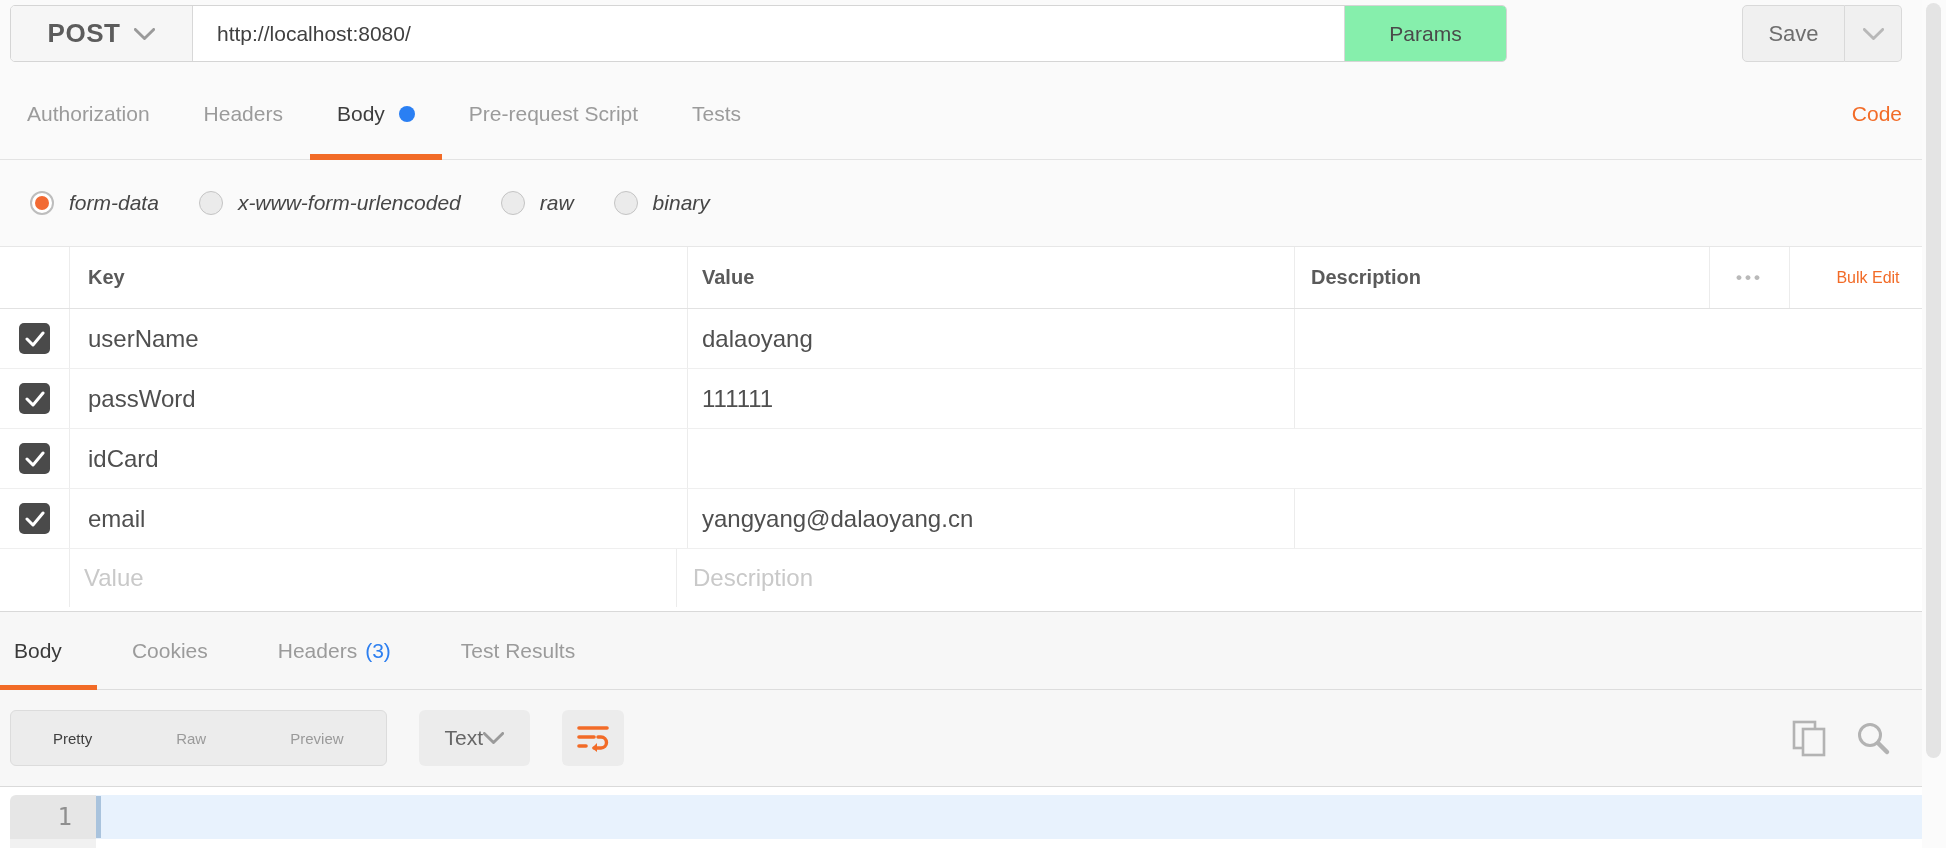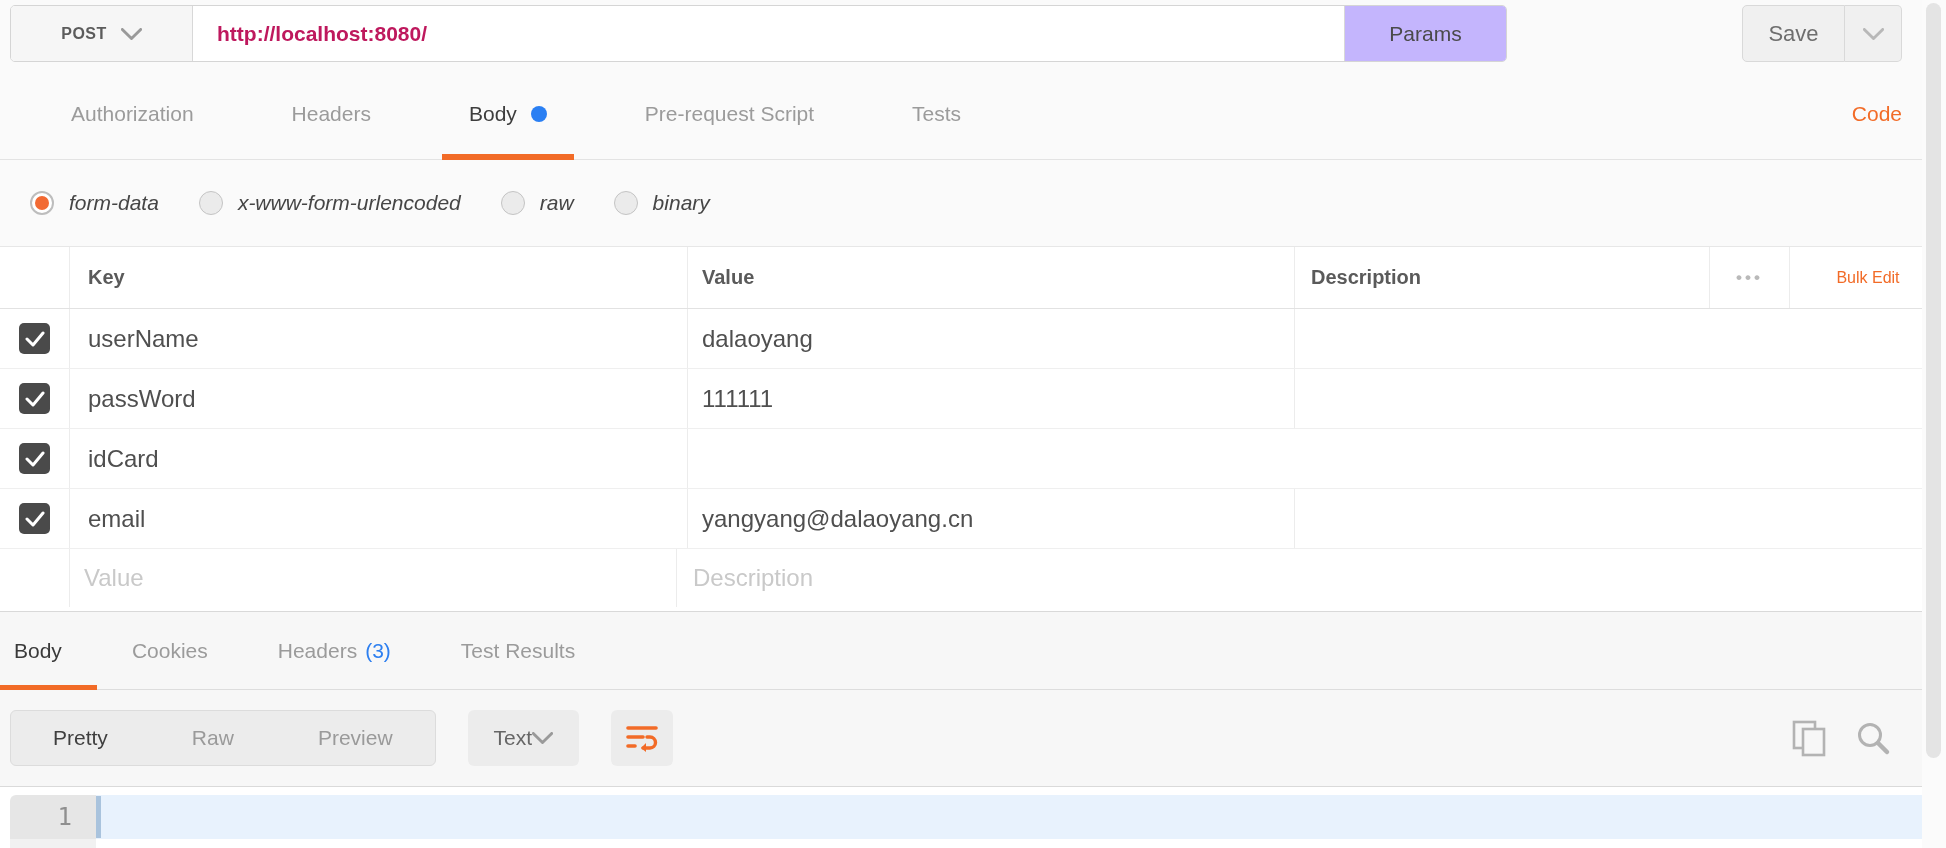--- a/index.html
+++ b/index.html
@@ -6,40 +6,40 @@
   html,body { width:1946px; height:848px; overflow:hidden; }
   body { font-family:"Liberation Sans", sans-serif; background:#fbfbfb; color:#4a4a4a; }
   .page { position:relative; width:1946px; height:848px; background:#fbfbfb; }
 
   
   .topbar { position:relative; height:68px; background:#fafafa; }
   .url-container { position:absolute; left:10px; top:5px; width:1497px; height:57px;
     background:#fff; border:1px solid #d5d5d5; border-radius:5px; display:flex; }
   .method-select { width:182px; background:#f6f6f6; border-right:1px solid #d8d8d8;
     border-radius:4px 0 0 4px; display:flex; align-items:center; justify-content:center; gap:14px; cursor:pointer; }
-  .method-label { font-size:16px; font-weight:bold; color:#5c5c5c; letter-spacing:.5px; }
-  .url-text { flex:1; display:flex; align-items:center; padding-left:24px; font-size:21px; color:#be185d;font-weight:bold; }
-  .params-btn { width:162px; background:#c4b5fd; border-left:1px solid #d8d8d8; border-radius:0 4px 4px 0;
+  .method-label { font-size:26px; font-weight:bold; color:#5c5c5c; letter-spacing:.5px; }
+  .url-text { flex:1; display:flex; align-items:center; padding-left:24px; font-size:21px; color:#404040; }
+  .params-btn { width:162px; background:#86efac; border-left:1px solid #d8d8d8; border-radius:0 4px 4px 0;
     display:flex; align-items:center; justify-content:center; font-size:21px; color:#4a4a4a; cursor:pointer; }
   .send-group { position:absolute; left:1523px; top:5px; width:205px; height:57px;
     background:#1a82e2; border-radius:5px; display:flex; overflow:hidden; }
   .send-main { flex:1; display:flex; align-items:center; justify-content:center;
     color:#fff; font-size:22px; font-weight:bold; cursor:pointer; }
   .send-caret { width:62px; border-left:1px solid rgba(255,255,255,.28); display:flex; align-items:center; justify-content:center; cursor:pointer; }
   .save-group { position:absolute; left:1742px; top:5px; height:57px; display:flex; }
   .save-main { width:103px; background:#f0f0f0; border:1px solid #d9d9d9; border-radius:5px 0 0 5px;
     display:flex; align-items:center; justify-content:center; font-size:22px; color:#6e6e6e; cursor:pointer; }
   .save-caret { width:57px; background:#f0f0f0; border:1px solid #d9d9d9; border-left:none; border-radius:0 5px 5px 0;
     display:flex; align-items:center; justify-content:center; cursor:pointer; }
 
   
   .request-tabs { height:92px; background:#fafafa; border-bottom:1px solid #e3e3e3;
     display:flex; align-items:stretch; }
   .rtab { position:relative; display:flex; align-items:center; padding:0 27px;
-    font-size:21px; color:#9b9b9b; cursor:pointer;margin-left:44px; }
+    font-size:21px; color:#9b9b9b; cursor:pointer; }
   .rtab.active { color:#3d3d3d; }
   .rtab.active::after { content:""; position:absolute; left:0; right:0; bottom:-1px; height:6px; background:#f26b27; }
   .rtab .dot { width:16px; height:16px; border-radius:50%; background:#2a7ff3; margin-left:14px; }
   .code-link { margin-left:auto; margin-right:44px; align-self:center; font-size:21px; color:#f26b27; cursor:pointer; }
 
   
   .body-type-row { height:86px; background:#fafafa; display:flex; align-items:center; padding-left:30px; gap:40px; }
   .radio-opt { display:flex; align-items:center; gap:15px; cursor:pointer; }
   .radio { width:24px; height:24px; border-radius:50%; background:#ebebeb; border:1px solid #c4c4c4; position:relative; }
   .radio.sel { background:#fff; border:2px solid #bdbdbd; }
@@ -79,21 +79,21 @@
   .tab-count { color:#2d7ff0; margin-left:8px; }
   .response-meta { margin-left:auto; margin-right:44px; display:flex; align-items:center; gap:40px; }
   .meta-item { display:flex; align-items:center; gap:10px; font-size:21px; }
   .meta-label { color:#8a8a8a; }
   .meta-value { color:#2d7ff0; }
 
   
   .response-toolbar { height:96px; display:flex; align-items:center; padding-left:10px; gap:32px; }
   .segmented { display:flex; align-items:center; height:56px; background:#ececec;
     border:1px solid #dcdcdc; border-radius:6px; }
-  .segment { padding:0 42px; font-size:21px; color:#9a9a9a; cursor:pointer; }
+  .segment { padding:0 42px; font-size:15px; color:#9a9a9a; cursor:pointer; }
   .segment.active { color:#3f3f3f; }
   .format-select { height:56px; background:#ececec; border-radius:6px; display:flex; align-items:center;
     padding:0 26px; font-size:21px; color:#666; cursor:pointer; }
   .wrap-btn { width:62px; height:56px; background:#ececec; border-radius:6px;
     display:flex; align-items:center; justify-content:center; cursor:pointer; }
   .toolbar-right { margin-left:auto; margin-right:54px; display:flex; align-items:center; gap:26px; }
   .tool-icon { cursor:pointer; display:flex; }
 
   
   .editor { position:relative; height:64px; background:#fff; border-top:1px solid #dadada; padding:8px 24px 0 10px; }

